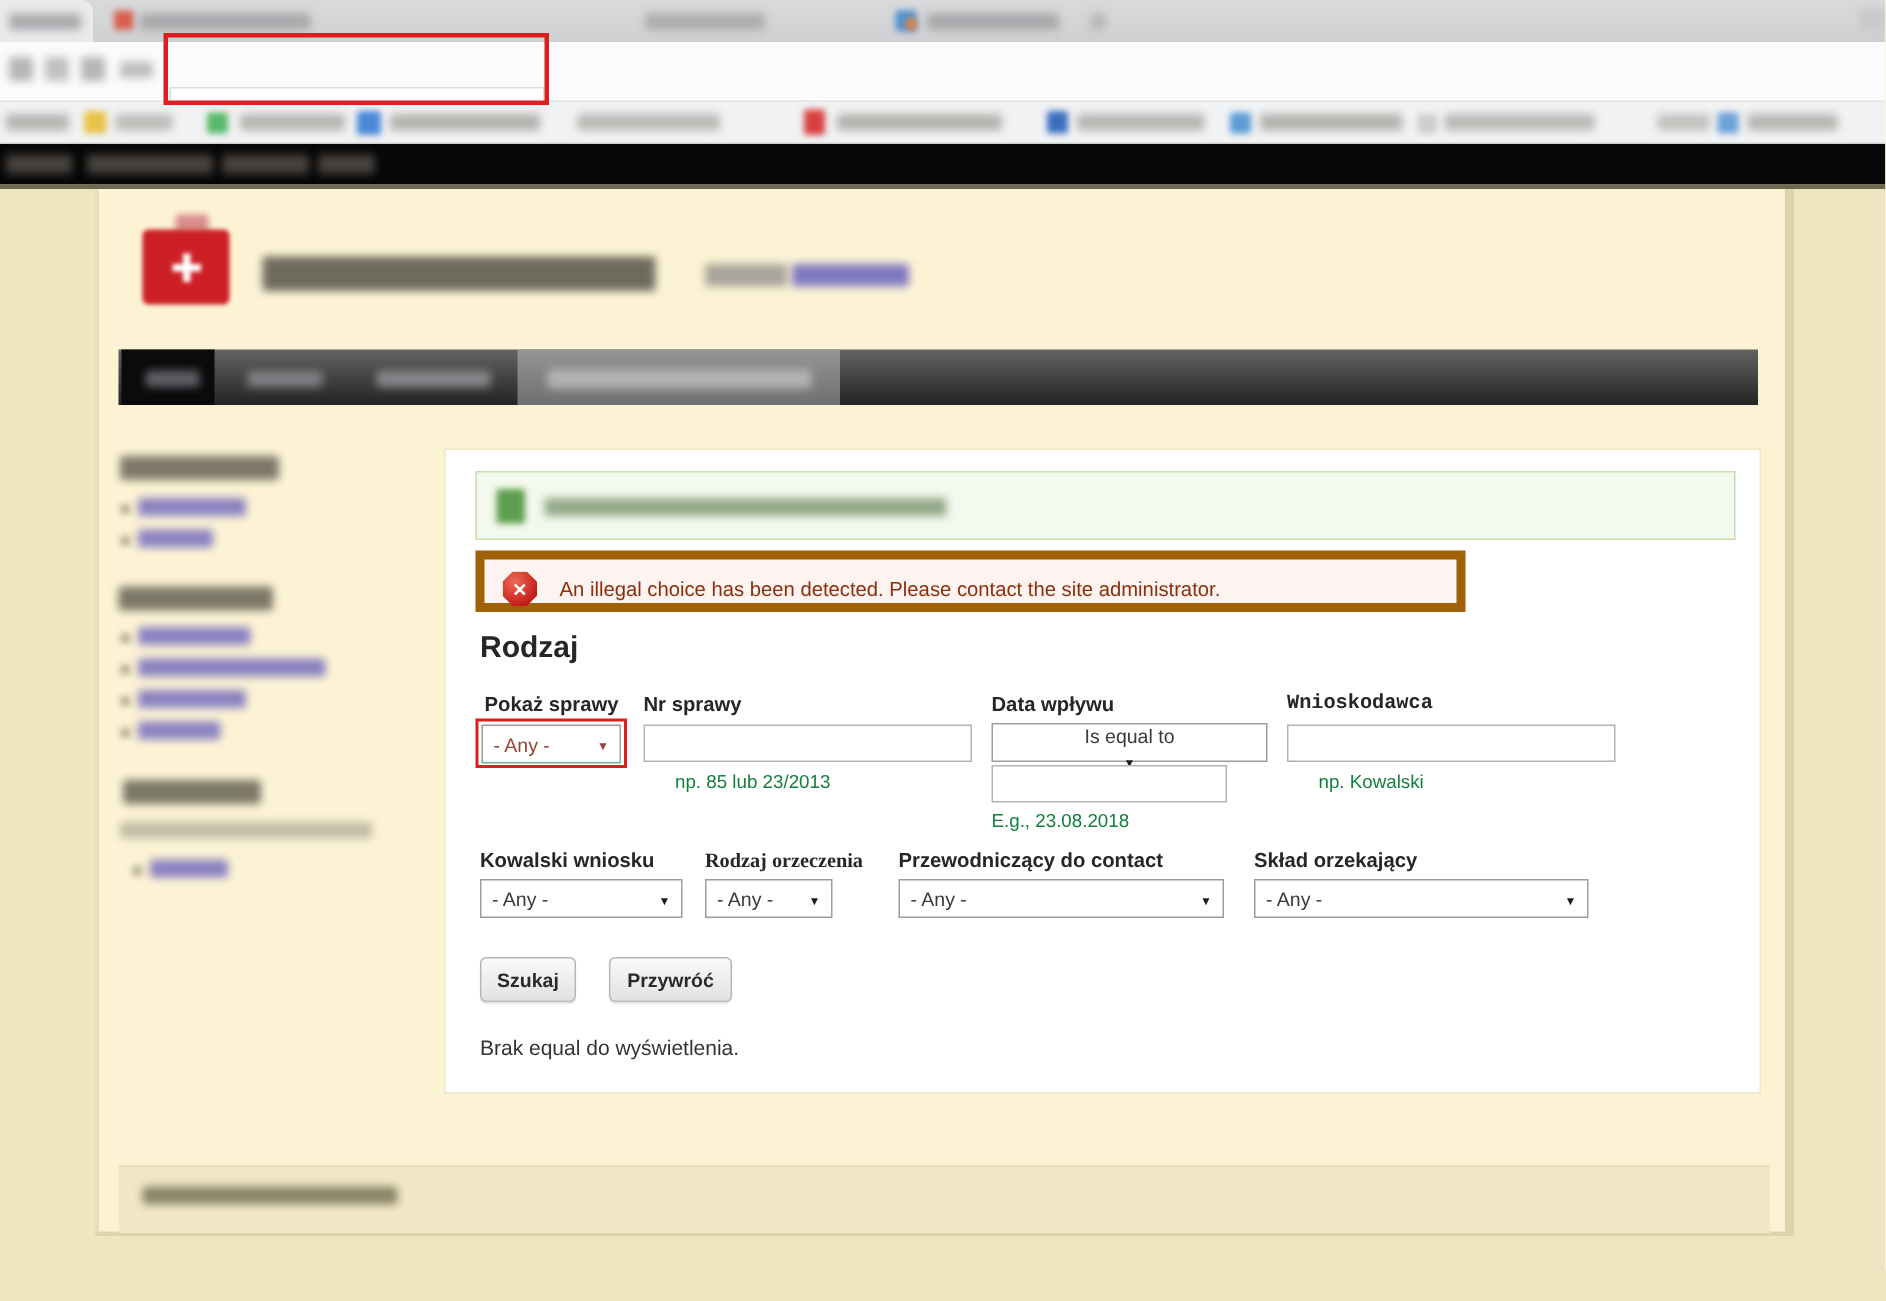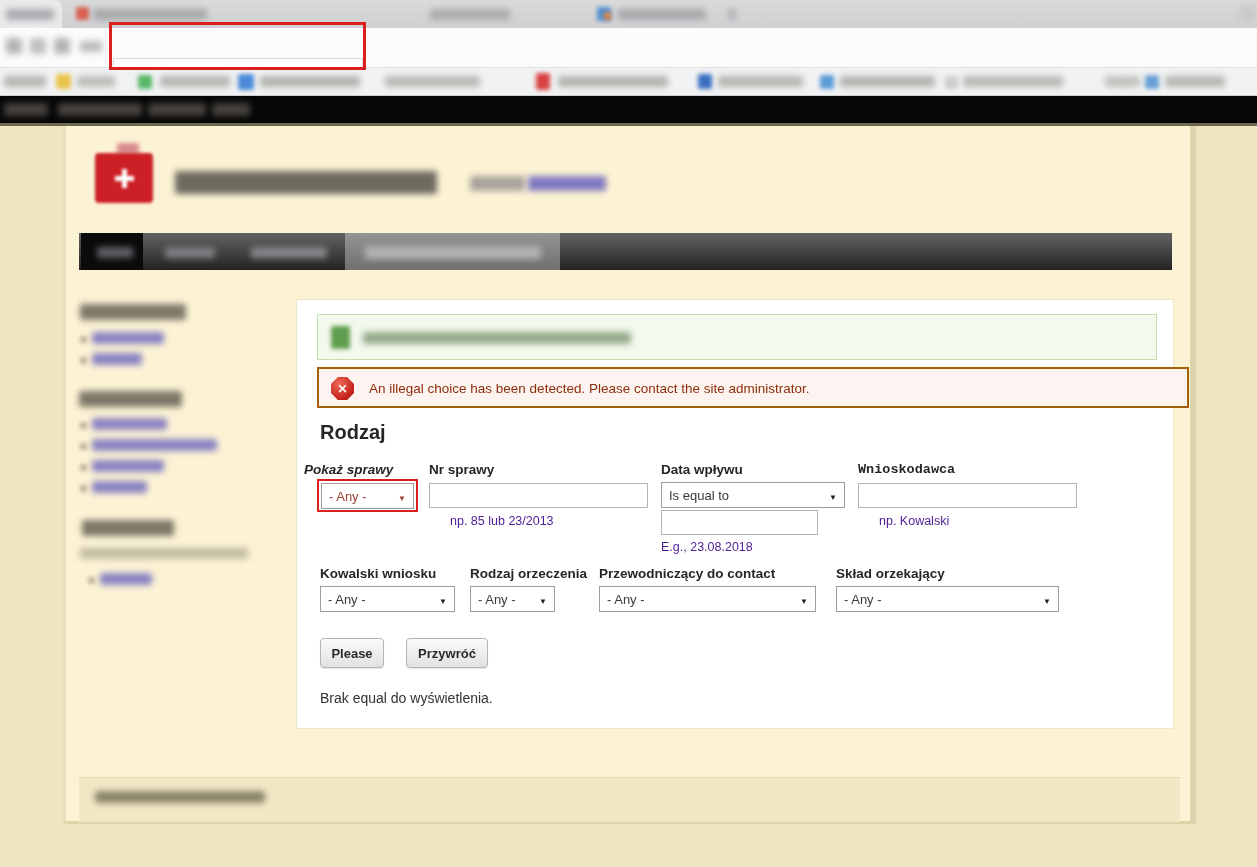--- a/index.html
+++ b/index.html
@@ -37,33 +37,33 @@
             background:linear-gradient(#636363,#232323); }
   .tab-active { position:absolute; left:2px; top:0; width:62px; height:37px; background:#0b0b0b; }
   .tab-light { position:absolute; left:266px; top:0; width:215px; height:37px;
                background:linear-gradient(#959595,#6f6f6f); }
 
   .panel { position:absolute; left:297px; top:300px; width:876px; height:428px;
            background:#ffffff; box-shadow:0 0 0 1px rgba(180,170,120,0.18); }
 
   .msg-ok { position:absolute; left:20px; top:14px; width:840px; height:46px;
             background:#f3f9ec; border:1px solid #c6dfad; }
-  .msg-err { position:absolute; left:20px; top:67px; width:872px; height:41px;
-             background:#fdf3f0; border:2px solid #a16207; }
+  .msg-err { position:absolute; left:20px; top:67px; width:660px; height:41px;
+             background:#fdf3f0; border:6px solid #a16207; }
   .err-icon { position:absolute; left:12px; top:8px; width:23px; height:23px;
               background:radial-gradient(circle at 35% 30%, #ef6a55, #c01c18 75%);
               clip-path:polygon(30% 0,70% 0,100% 30%,100% 70%,70% 100%,30% 100%,0 70%,0 30%);
               display:flex; align-items:center; justify-content:center; }
   .err-icon::after { content:"✕"; color:#fff; font-weight:bold; font-size:12px; }
   .err-text { position:absolute; left:50px; top:12px; font-size:13.5px; color:#8c2e0b; }
 
   .h-sprawy { position:absolute; left:23px; top:121px; font-size:20px; font-weight:bold; color:#262626; }
 
   .flabel { position:absolute; font-size:13.5px; font-weight:bold; color:#262626; white-space:nowrap; }
-  .fhelp  { position:absolute; font-size:12.5px; color:#4c1d95; white-space:nowrap;padding-left:21px; }
+  .fhelp  { position:absolute; font-size:12.5px; color:#15803d; white-space:nowrap;padding-left:21px; }
   .tinput { position:absolute; height:25px; border:1px solid #b3b3b3; background:#fff;
             font-family:"Liberation Sans",sans-serif; font-size:13px; color:#333; padding:0 5px; }
   .sel { position:absolute; height:26px; border:1px solid #9d9d9d; background:#fff;
          display:flex; align-items:center; justify-content:space-between;
          padding:0 7px; cursor:default; }
   .sel .sel-text { font-size:13px; color:#3a3a3a; white-space:nowrap; }
   .sel .sel-arrow::after { content:"▼"; font-size:8px; color:#1d1d1d; }
   .sel-red .sel-text { color:#9a4434; }
   .sel-red .sel-arrow::after { color:#9a4434; }
 
@@ -190,67 +190,67 @@
       <i class="bb" style="left:45px;top:17px;width:268px;height:12px;background:#93a989;"></i>
     </div>
 
     <div class="msg-err">
       <span class="err-icon"></span>
       <span class="err-text">An illegal choice has been detected. Please contact the site administrator.</span>
     </div>
 
     <h1 class="h-sprawy">Rodzaj</h1>
 
-    <span class="flabel" style="left:7px;top:162px;font-style:italic;">Pokaż sprawy</span>
+    <span class="flabel" style="left:26px;top:162px;">Pokaż sprawy</span>
     <div class="sel sel-red" style="left:24px;top:183px;width:93px;">
       <span class="sel-text">- Any -</span>
       <span class="sel-arrow"></span>
     </div>
 
     <span class="flabel" style="left:132px;top:162px;">Nr sprawy</span>
     <input class="tinput" style="left: 132px; top: 183px; width: 219px;" value="">
     <span class="fhelp" style="left:132px;top:214px;">np. 85 lub 23/2013</span>
 
     <span class="flabel" style="left:364px;top:162px;">Data wpływu</span>
-    <div class="sel" style="left:364px;top:182px;width:184px;">
+    <div class="sel" style="left:364px;top:182px;width:184px;flex-direction:column;">
       <span class="sel-text">Is equal to</span>
       <span class="sel-arrow"></span>
     </div>
     <input class="tinput" style="left: 364px; top: 210px; width: 157px;" value="">
     <span class="fhelp" style="left:343px;top:240px;">E.g., 23.08.2018</span>
 
     <span class="flabel" style="left:561px;top:162px;font-family:Liberation Mono, monospace;">Wnioskodawca</span>
     <input class="tinput" style="left: 561px; top: 183px; width: 219px;" value="">
     <span class="fhelp" style="left:561px;top:214px;">np. Kowalski</span>
 
     <span class="flabel" style="left:23px;top:266px;">Kowalski wniosku</span>
     <div class="sel" style="left:23px;top:286px;width:135px;">
       <span class="sel-text">- Any -</span>
       <span class="sel-arrow"></span>
     </div>
 
-    <span class="flabel" style="left:173px;top:266px;">Rodzaj orzeczenia</span>
+    <span class="flabel" style="left:173px;top:266px;font-family:Liberation Serif, serif;">Rodzaj orzeczenia</span>
     <div class="sel" style="left:173px;top:286px;width:85px;">
       <span class="sel-text">- Any -</span>
       <span class="sel-arrow"></span>
     </div>
 
     <span class="flabel" style="left:302px;top:266px;">Przewodniczący do contact</span>
     <div class="sel" style="left:302px;top:286px;width:217px;">
       <span class="sel-text">- Any -</span>
       <span class="sel-arrow"></span>
     </div>
 
     <span class="flabel" style="left:539px;top:266px;">Skład orzekający</span>
     <div class="sel" style="left:539px;top:286px;width:223px;">
       <span class="sel-text">- Any -</span>
       <span class="sel-arrow"></span>
     </div>
 
-    <button class="btn" style="left:23px;top:338px;width:64px;">Please</button>
+    <button class="btn" style="left:23px;top:338px;width:64px;">Szukaj</button>
     <button class="btn" style="left:109px;top:338px;width:82px;">Przywróć</button>
 
     <div class="noresults">Brak equal do wyświetlenia.</div>
   </div>
 
   <div class="footerband">
     <i class="bb" style="left:16px;top:13px;width:170px;height:12px;background:#8a8468;"></i>
   </div>
 
   <div class="anno" style="left:109px;top:22px;width:257px;height:48px;"></div>

